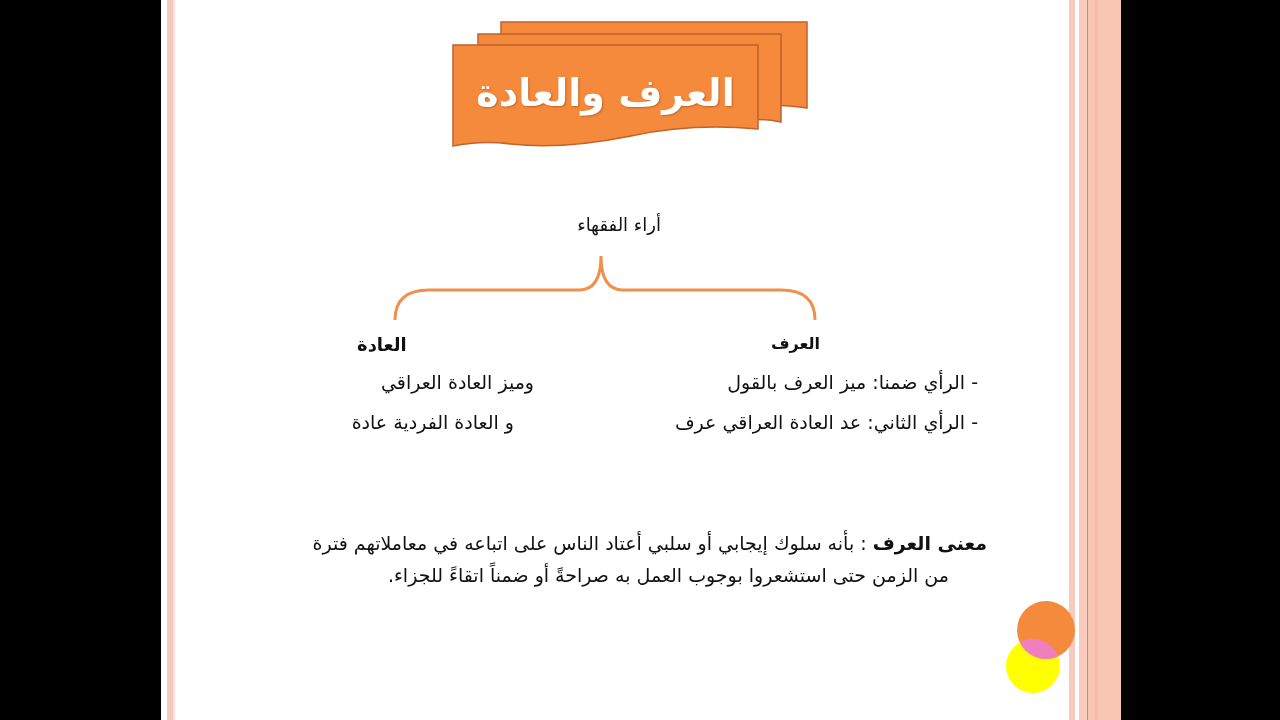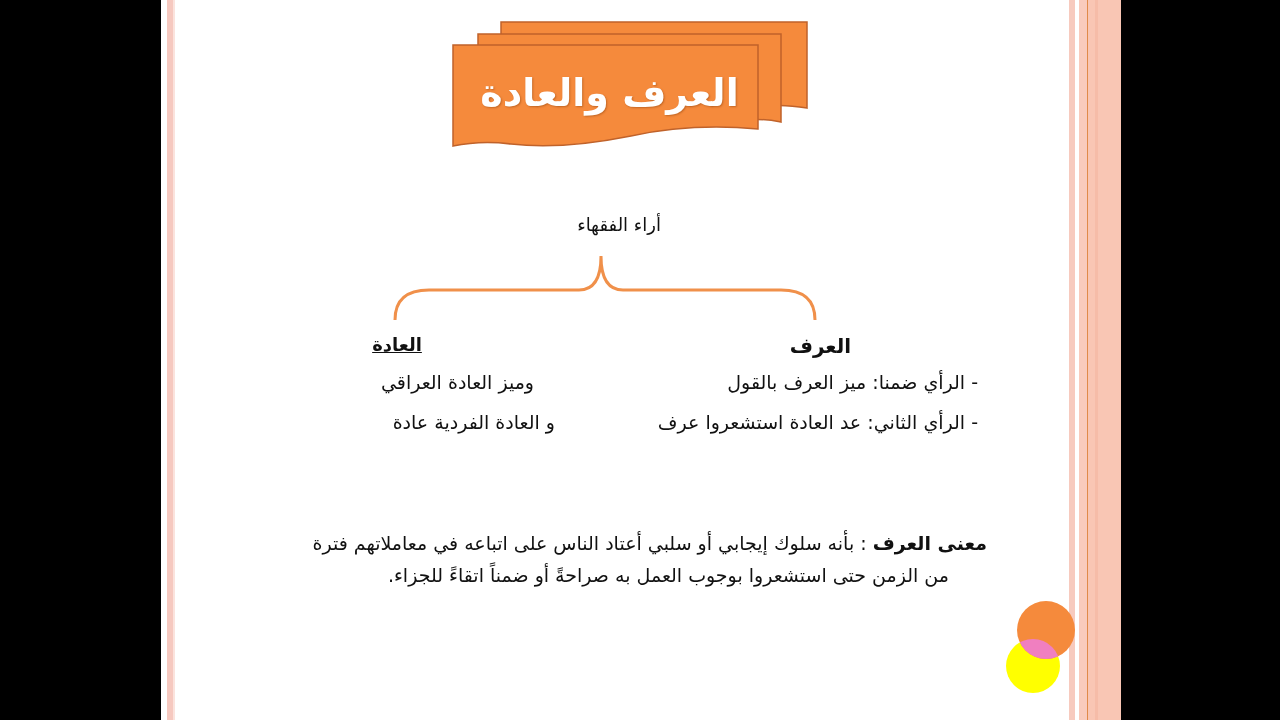--- a/index.html
+++ b/index.html
@@ -25,36 +25,36 @@
   <div class="rb" style="left:918px;width:8px;background:#f9cbbd;"></div>
   <div class="rb" style="left:926px;width:1px;background:#e08a4a;"></div>
   <div class="rb" style="left:927px;width:33px;background:#f9c6b4;"></div>
   <div class="rb" style="left:934px;width:3px;background:#f6bca8;"></div>
 
   <svg class="banner" style="left:290px;top:18px;" width="360" height="135" viewBox="0 0 360 135">
     <path d="M50 4 L356 4 L356 90 Q320 84 300 92 L300 92 L50 92 Z" fill="#f58a3c" stroke="#c0622a" stroke-width="1.5"></path>
     <path d="M27 16 L330 16 L330 104 Q300 98 280 106 L27 106 Z" fill="#f58a3c" stroke="#c0622a" stroke-width="1.5"></path>
     <path d="M2 27 L307 27 L307 111 Q240 105 180 118 Q110 132 60 126 Q30 122 2 128 Z" fill="#f58a3c" stroke="#c0622a" stroke-width="1.5"></path>
   </svg>
-  <div class="title-text" style="left:280px;top:48px;padding-left:16px;">العرف والعادة</div>
+  <div class="title-text" style="left:292px;top:48px;">العرف والعادة</div>
 
   <div class="txt" style="left:380px;top:214px;width:120px;font-size:18px;">أراء الفقهاء</div>
 
   <svg style="position:absolute;left:228px;top:250px;" width="432" height="80" viewBox="0 0 432 80">
     <path d="M6 70 Q6 40 40 40 L190 40 Q212 40 212 6 Q212 40 234 40 L392 40 Q426 40 426 70" fill="none" stroke="#f0904a" stroke-width="3"></path>
   </svg>
 
-  <div class="txt" style="left:610px;top:334px;width:80px;text-align:right;font-size:20px;font-weight:bold;">العرف</div>
-  <div class="txt" style="left:196px;top:334px;width:80px;text-align:center;font-size:18px;font-weight:bold;text-decoration:underline;">العادة</div>
+  <div class="txt" style="left:610px;top:334px;width:80px;text-align:left;font-size:16px;font-weight:bold;">العرف</div>
+  <div class="txt" style="left:196px;top:334px;width:80px;text-align:left;font-size:18px;font-weight:bold;">العادة</div>
 
   <div class="txt body-line" style="right:143px;top:371px;">- الرأي ضمنا: ميز العرف بالقول</div>
   <div class="txt body-line" style="right:587px;top:371px;">وميز العادة العراقي</div>
 
-  <div class="txt body-line" style="right:143px;top:411px;">- الرأي الثاني: عد العادة استشعروا عرف</div>
-  <div class="txt body-line" style="right:566px;top:411px;margin-left:24px;">و العادة الفردية عادة</div>
+  <div class="txt body-line" style="right:143px;top:411px;">- الرأي الثاني: عد العادة العراقي عرف</div>
+  <div class="txt body-line" style="right:607px;top:411px;margin-left:24px;">و العادة الفردية عادة</div>
 
 
   <div class="txt body-line" style="right:134px;top:532px;letter-spacing:-0.4px;">
     <span style="font-weight:bold;">معنى العرف</span><span> : بأنه سلوك إيجابي أو سلبي أعتاد الناس على اتباعه في معاملاتهم فترة</span>
   </div>
   <div class="txt body-line" style="right:172px;top:564px;letter-spacing:-0.3px;">من الزمن حتى استشعروا بوجوب العمل به صراحةً أو ضمناً اتقاءً للجزاء.</div>
 
   <div class="circle" style="left:845px;top:639px;width:54px;height:54px;background:#ffff00;"></div>
   <div class="circle" style="left:856px;top:601px;width:58px;height:58px;background:#f58a3c;"></div>
   <svg style="position:absolute;left:845px;top:601px;" width="70" height="92">

